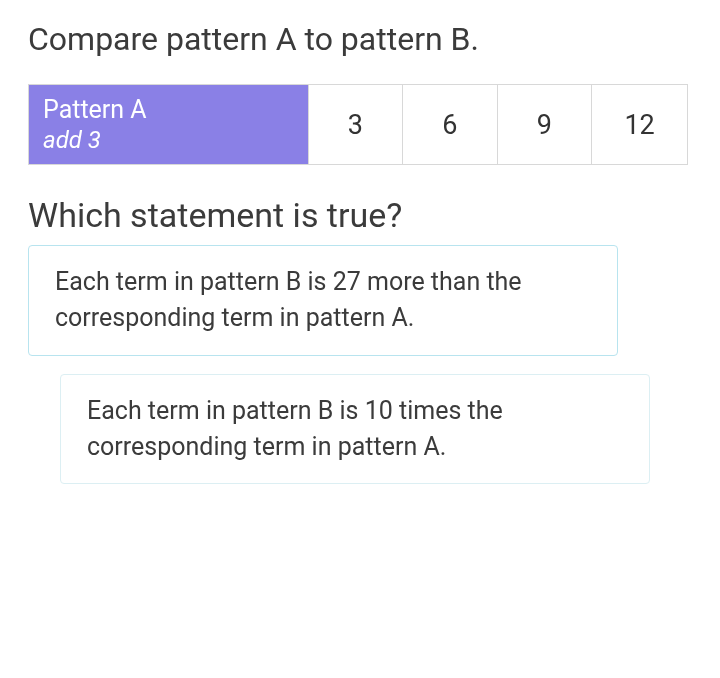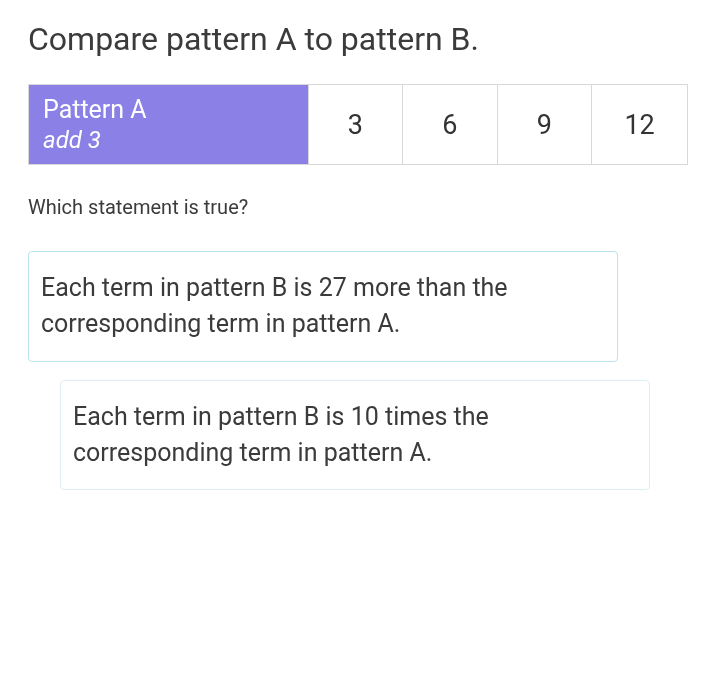--- a/index.html
+++ b/index.html
@@ -44,28 +44,28 @@
   }
   .num-cell {
     text-align: center;
     font-size: 27px;
     color: #333;
     background: #fff;
     width: 102px;
     height: 78px;
   }
   .question {
-    font-size: 20px;
+    font-size: 34px;
     color: #3b3b3b;
-    margin-bottom: 32px;
+    margin-bottom: 10px;
   }
   .option {
     border: 1.5px solid #b8e4ef;
     border-radius: 4px;
-    padding: 18px 12px;
+    padding: 18px 26px;
     font-size: 25px;
     line-height: 1.45;
     color: #3b3b3b;
     margin-bottom: 18px;
     max-width: 590px;
     cursor: pointer;
     background: #fff;
   }
   .option.opt-b {
     border-color: #dceff3;

